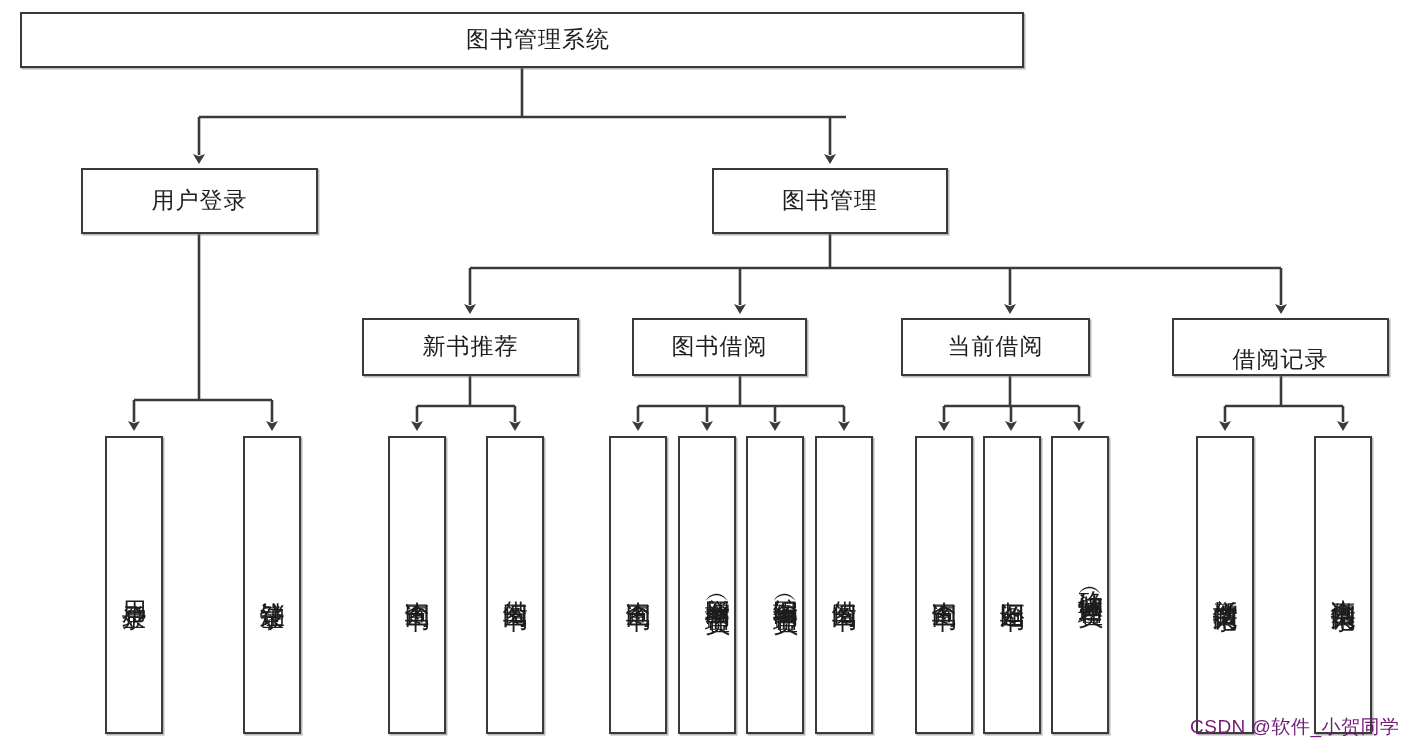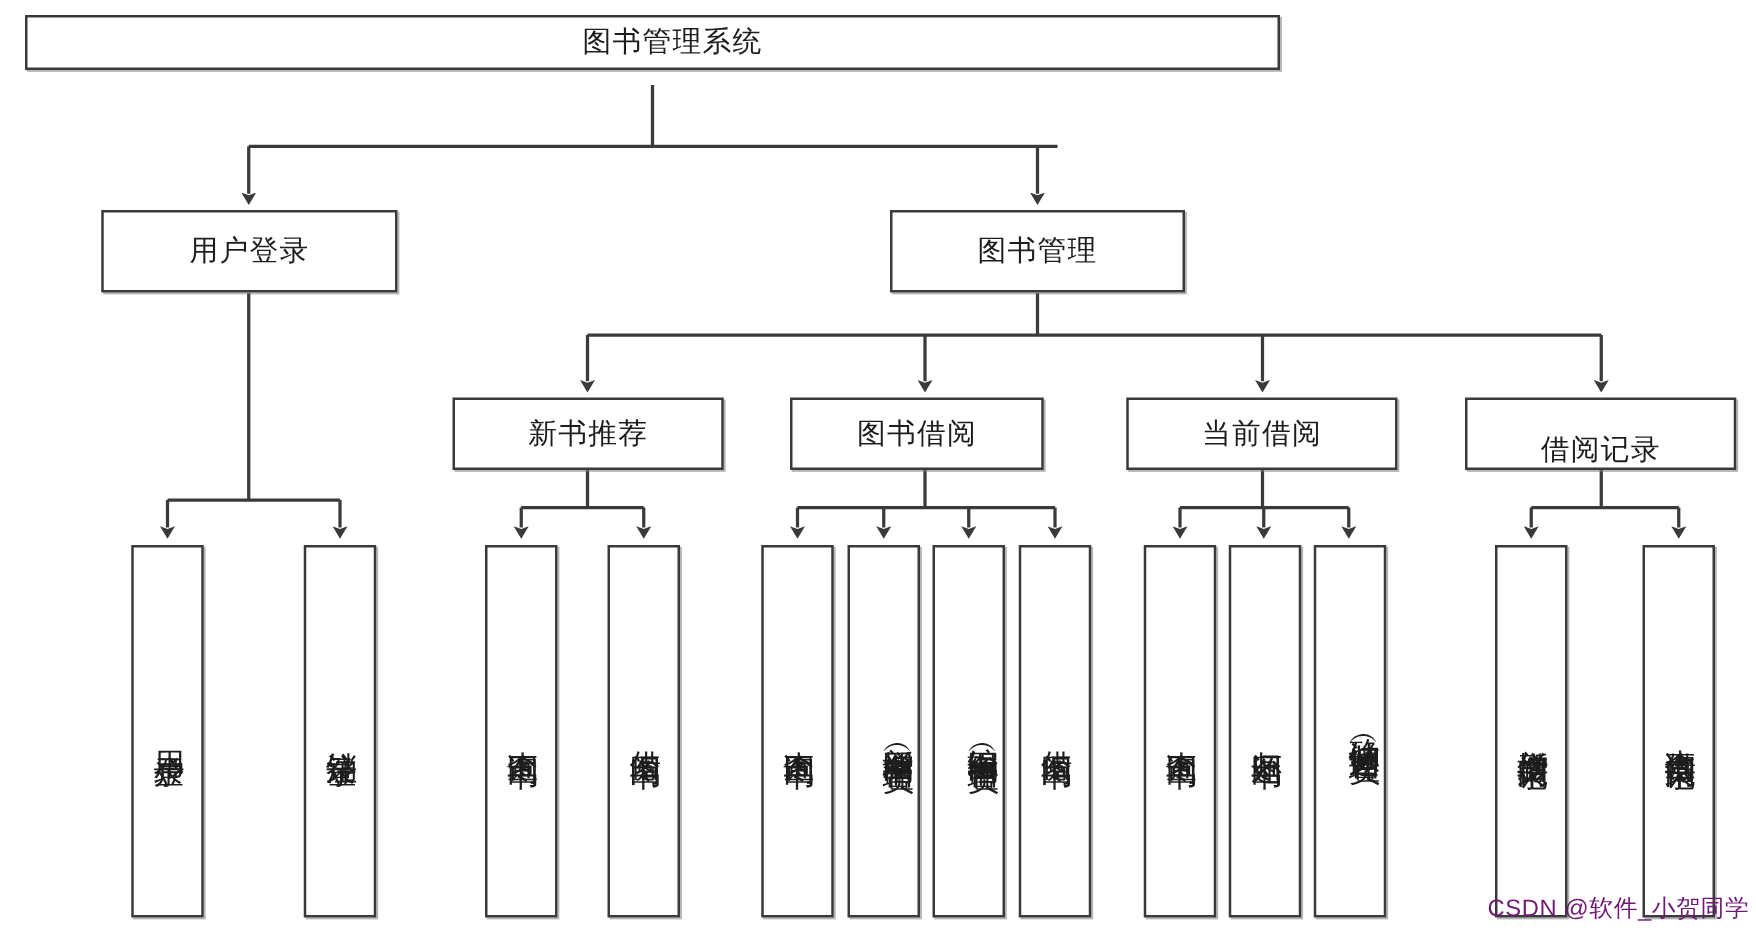--- a/index.html
+++ b/index.html
@@ -121,38 +121,38 @@
       <path d="M1011,406 L1011,422" marker-end="url(#arrow)"></path>
       <path d="M1079,406 L1079,422" marker-end="url(#arrow)"></path>
 
       <path d="M1281,376 L1281,406"></path>
       <path d="M1225,406 L1343,406"></path>
       <path d="M1225,406 L1225,422" marker-end="url(#arrow)"></path>
       <path d="M1343,406 L1343,422" marker-end="url(#arrow)"></path>
     </g>
   </svg>
 
-  <div class="node horiz" style="left:20px; top:12px; width:1004px; height:44px;padding-left:32px;">
+  <div class="node horiz" style="left:20px; top:12px; width:1004px; height:56px;padding-left:32px;">
     <span>图书管理系统</span>
   </div>
 
   <div class="node horiz" style="left:81px; top:168px; width:237px; height:66px;">
     <span>用户登录</span>
   </div>
   <div class="node horiz" style="left:712px; top:168px; width:236px; height:66px;">
     <span>图书管理</span>
   </div>
 
   <div class="node horiz" style="left:362px; top:318px; width:217px; height:58px;">
     <span>新书推荐</span>
   </div>
-  <div class="node horiz" style="left:632px; top:318px; width:203px; height:58px;">
+  <div class="node horiz" style="left:632px; top:318px; width:175px; height:58px;">
     <span>图书借阅</span>
   </div>
-  <div class="node horiz" style="left:901px; top:318px; width:217px; height:58px;">
+  <div class="node horiz" style="left:901px; top:318px; width:189px; height:58px;">
     <span>当前借阅</span>
   </div>
   <div class="node horiz" style="left:1172px; top:318px; width:217px; height:58px;align-items:flex-end;">
     <span>借阅记录</span>
   </div>
 
   <div class="node vert mid" style="left:105px; top:436px; width:58px; height:298px;">
     <span>用户登录</span>
   </div>
   <div class="node vert mid" style="left:243px; top:436px; width:58px; height:298px;">

